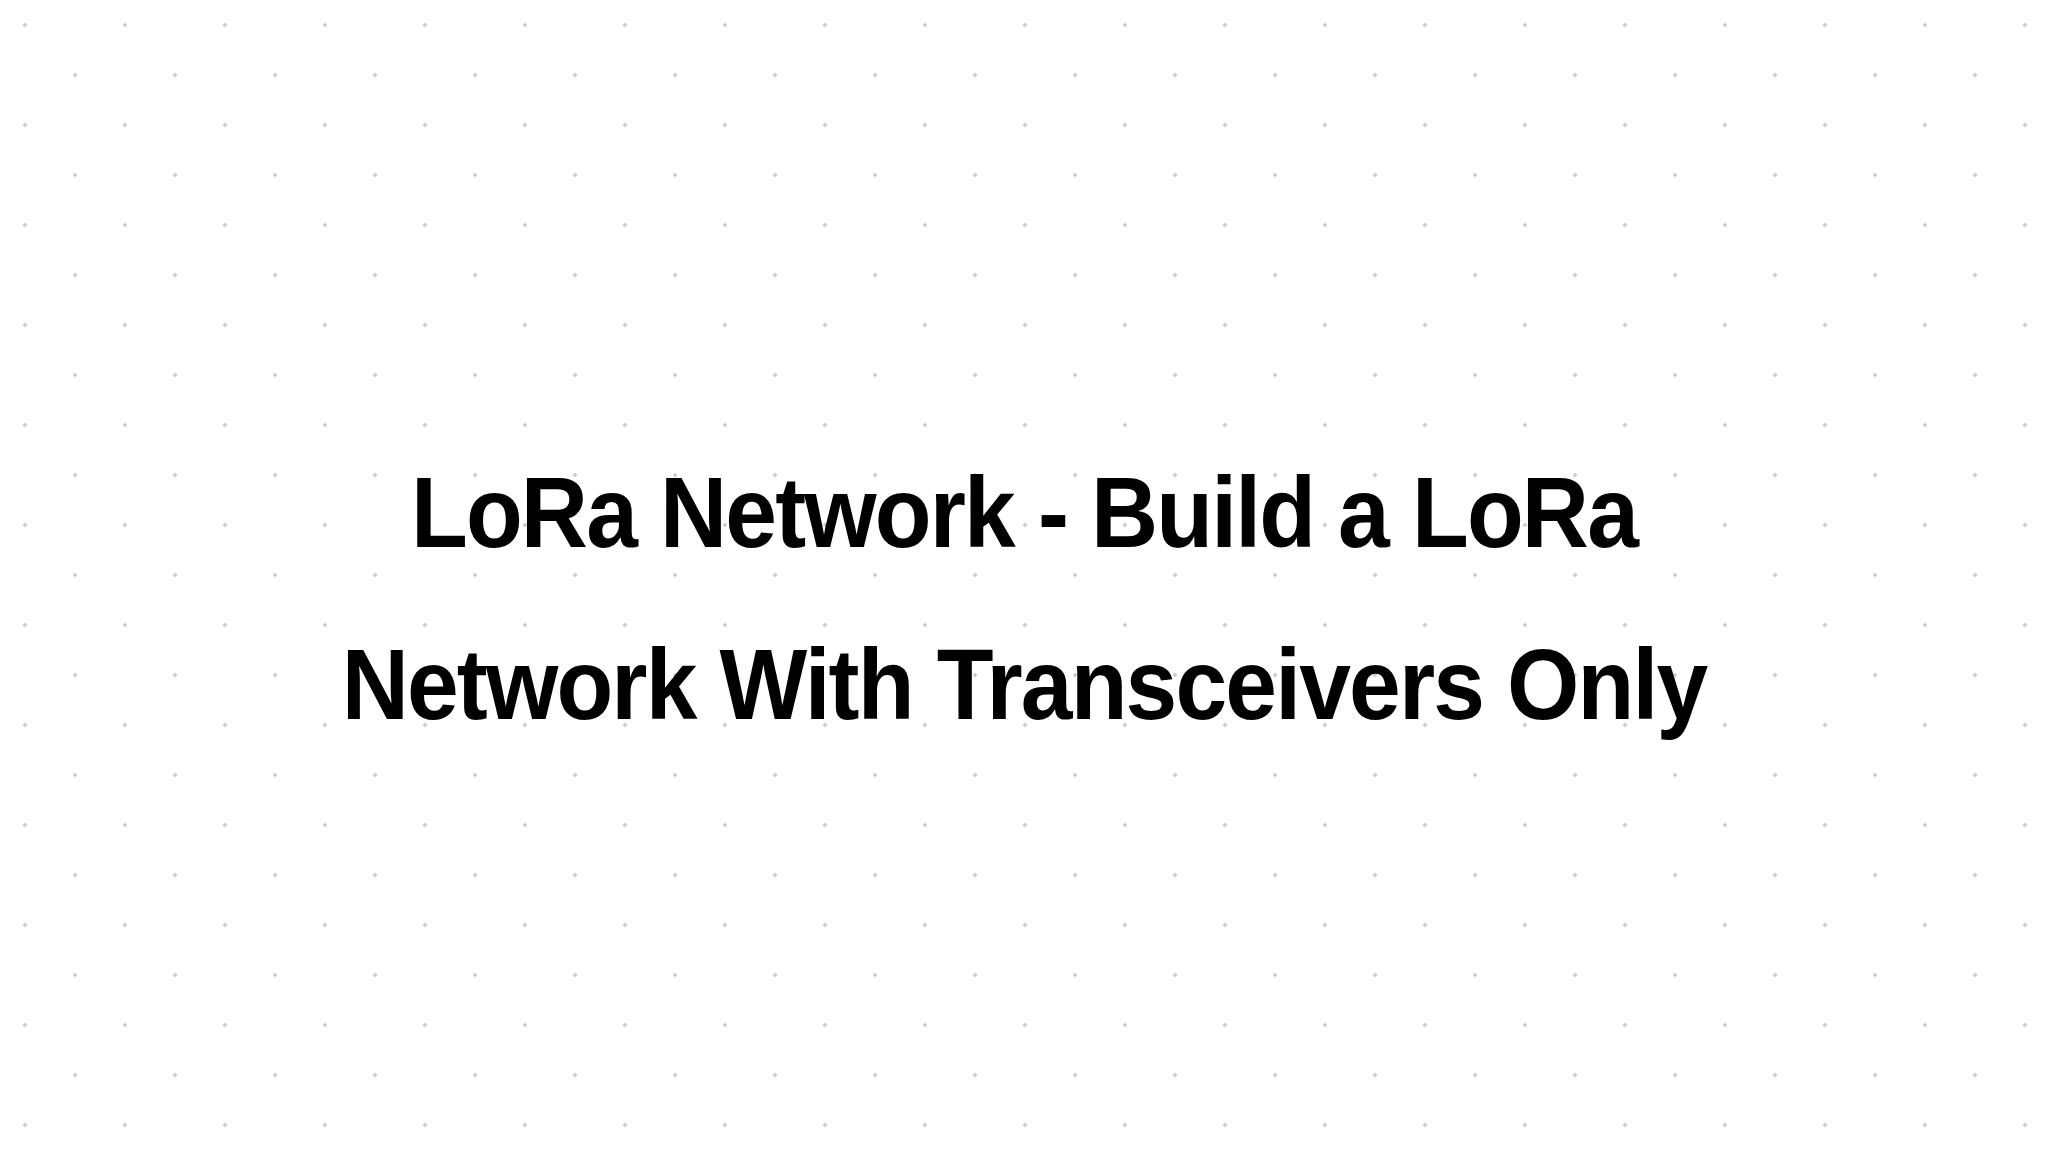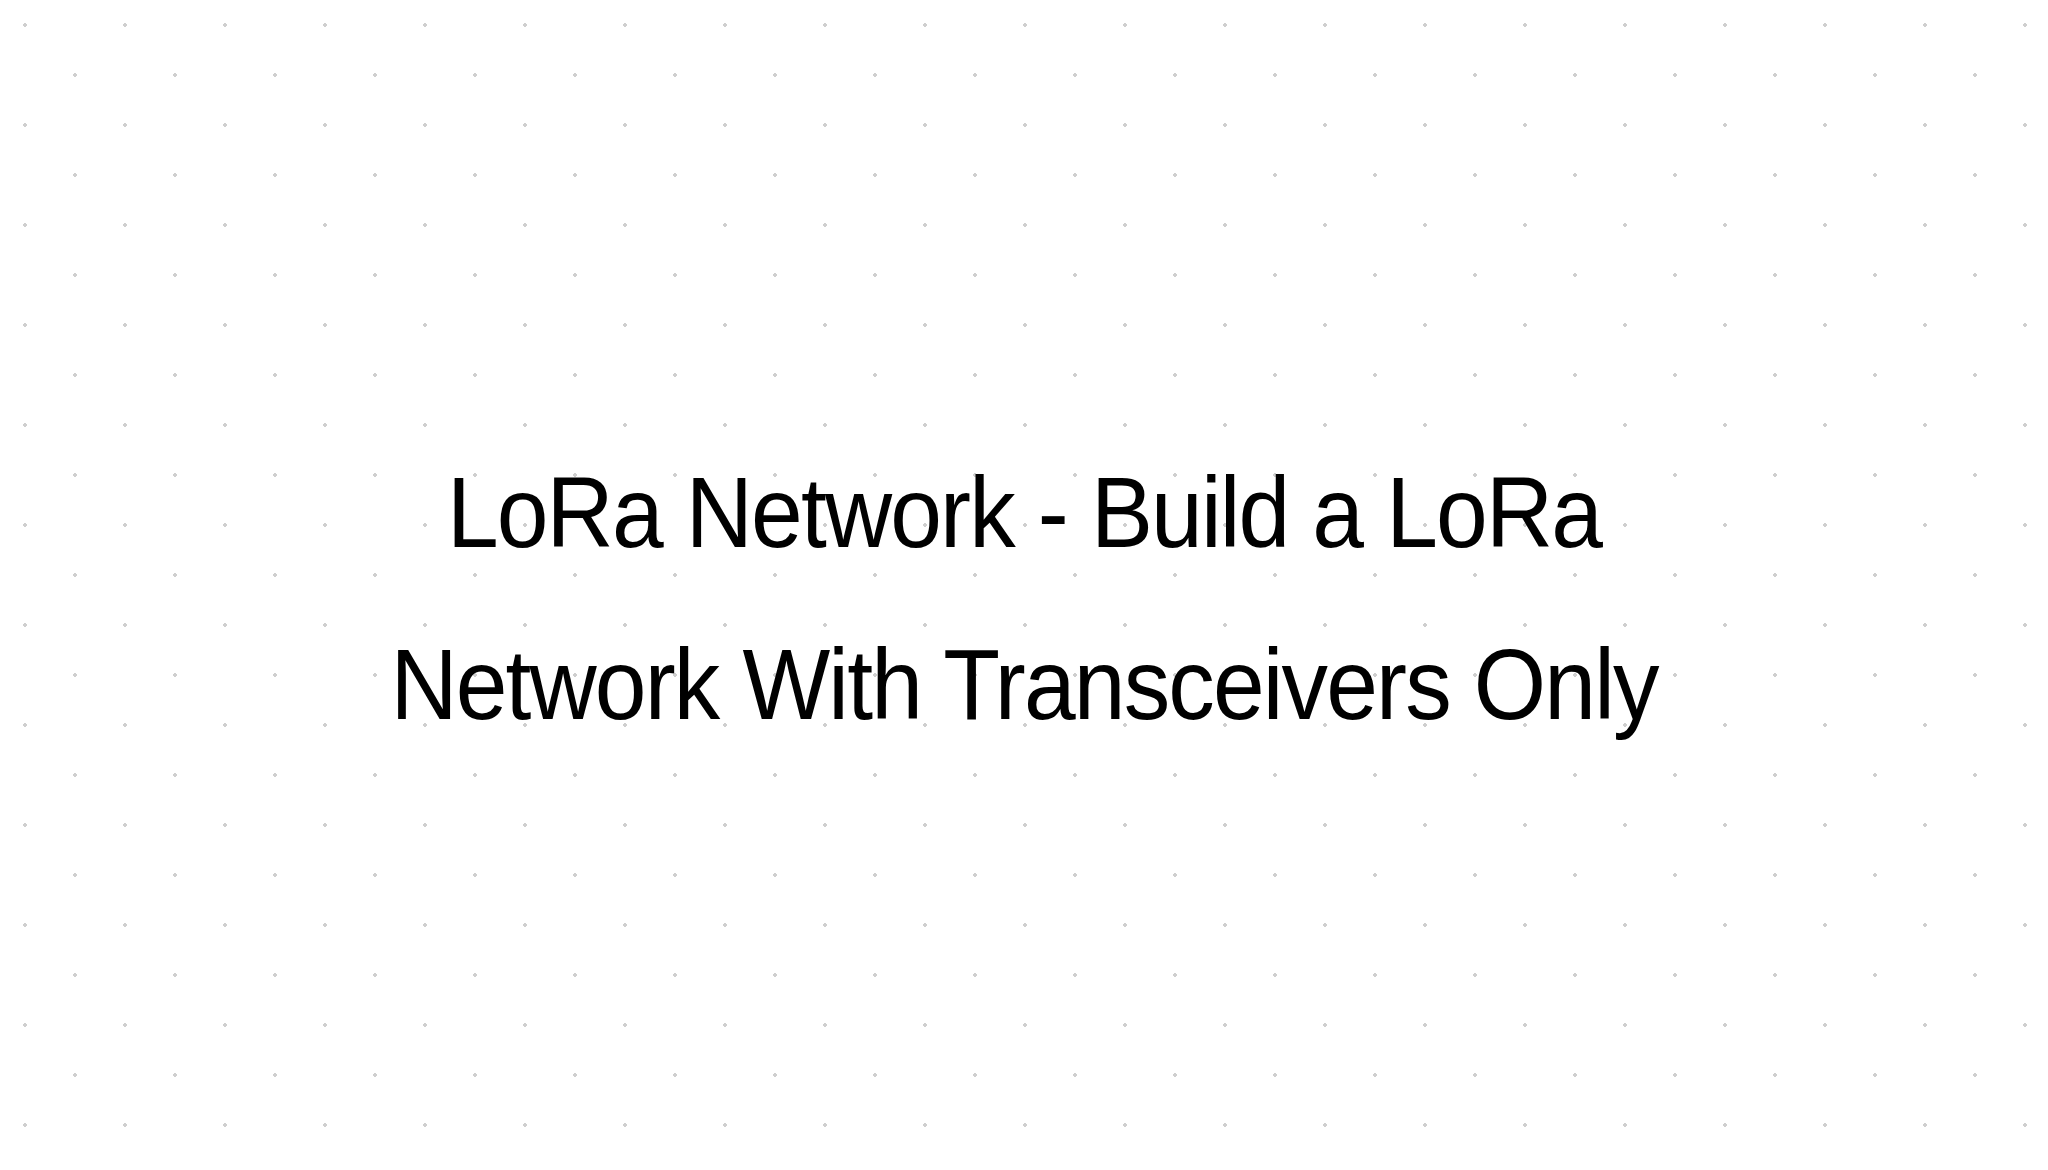--- a/index.html
+++ b/index.html
@@ -45,18 +45,18 @@
       top: 426px;
       left: 0;
       width: 2048px;
     }
   </style>
 </head>
 <body>
 
 <div class="canvas">
   <div class="title-wrap">
-    <h1 class="title" style="position:relative;">
+    <h1 class="title" style="position:relative;font-weight:bold;">
       <span class="line">LoRa Network - Build a LoRa</span>
       <span class="line">Network With Transceivers Only</span>
     </h1>
   </div>
 </div>
 
 </body></html>

